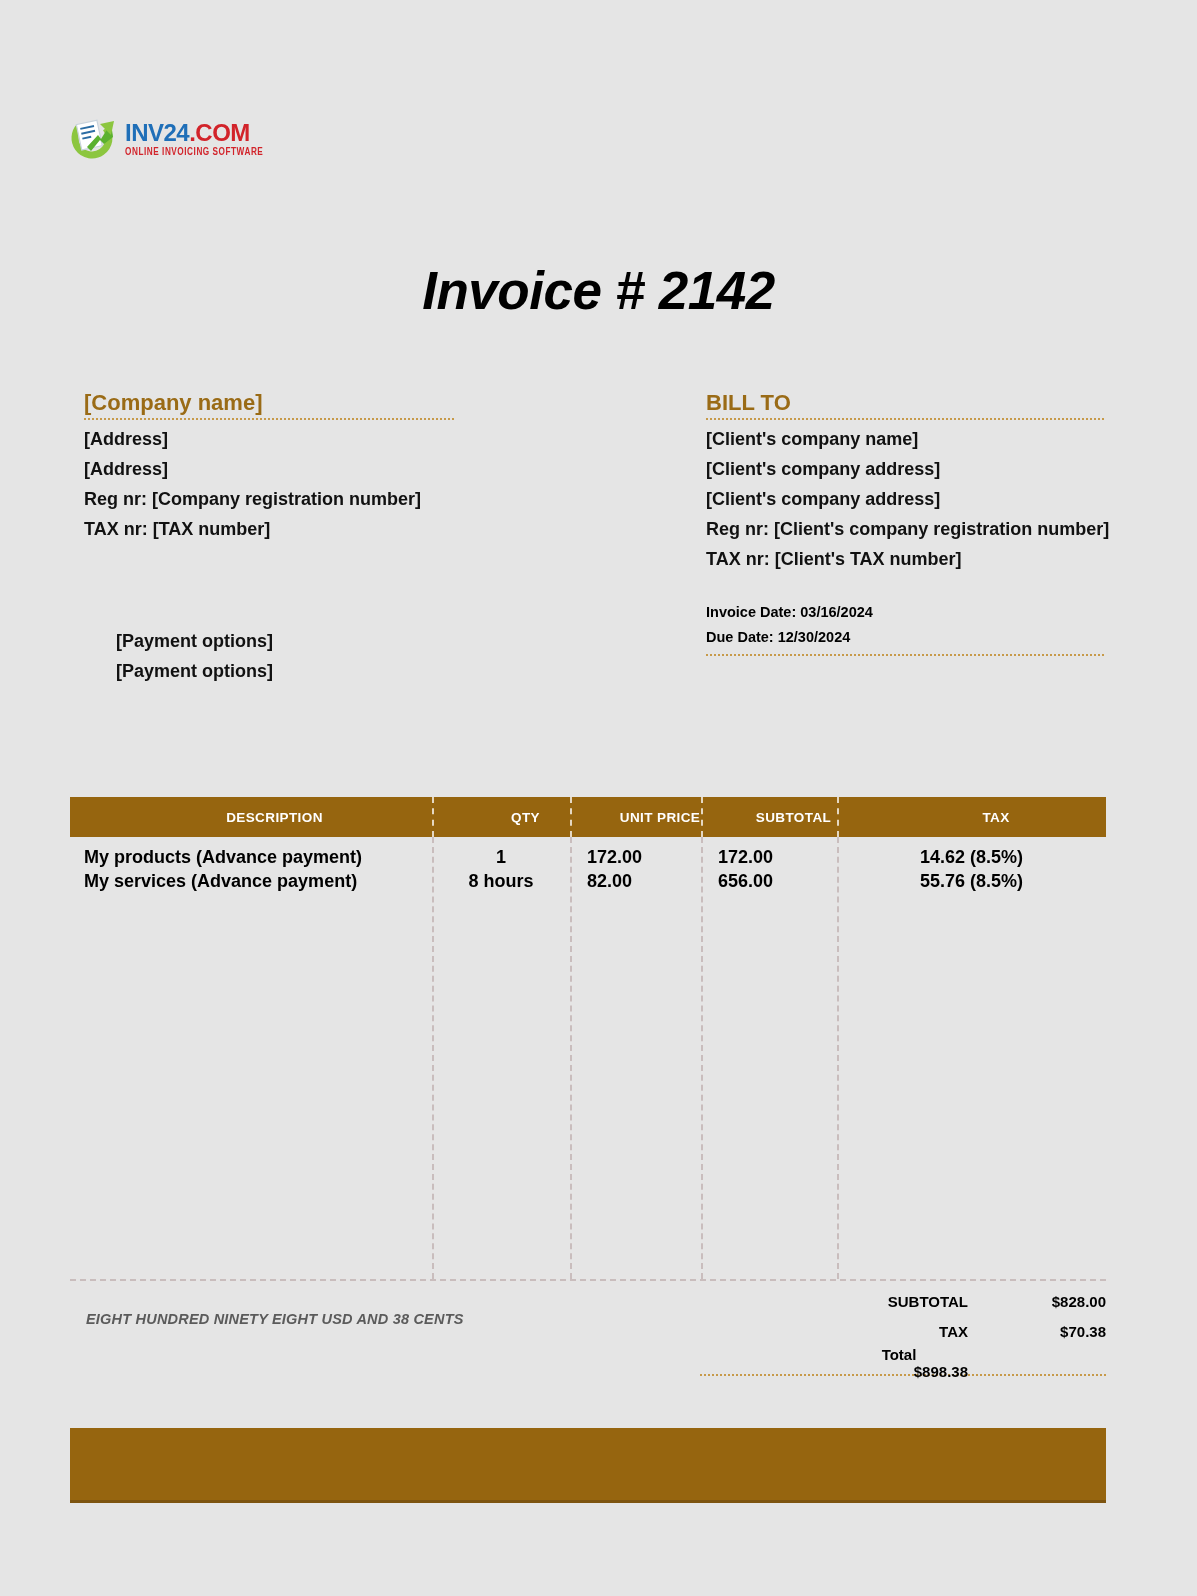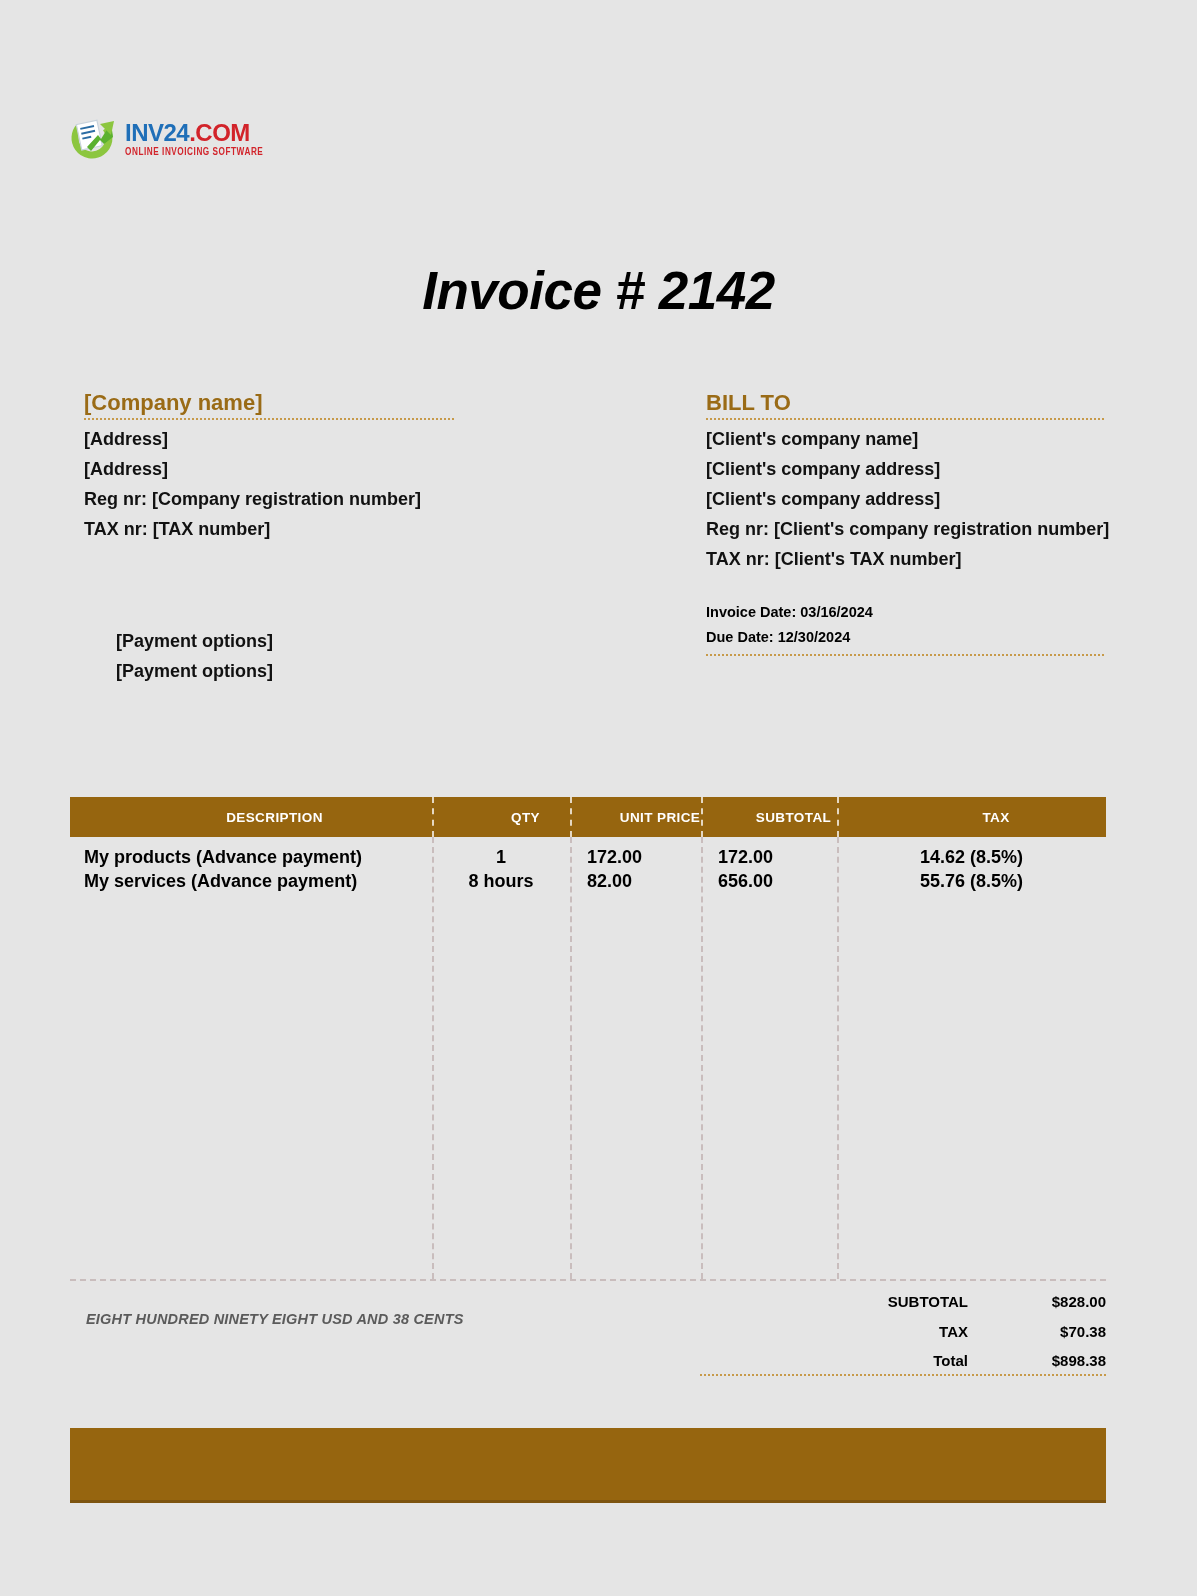--- a/index.html
+++ b/index.html
@@ -178,21 +178,21 @@
   }
   .tot-label {
     flex: 1; text-align: right;
     font-size: 15px; font-weight: bold;
     padding-right: 8px;
   }
   .tot-value {
     width: 130px; text-align: right;
     font-size: 15px; font-weight: bold;
   }
-  .tot-row.grand { border-bottom: 2px dotted #c79a4a; }
+  .tot-row.grand { border-bottom: 2px dotted #c79a4a; flex-direction: column; }
 
   
   .footer-bar {
     position: absolute;
     left: 70px; top: 1428px;
     width: 1036px; height: 75px;
     background: #96650f;
     border-bottom: 3px solid #7d5410;
   }
 </style>

